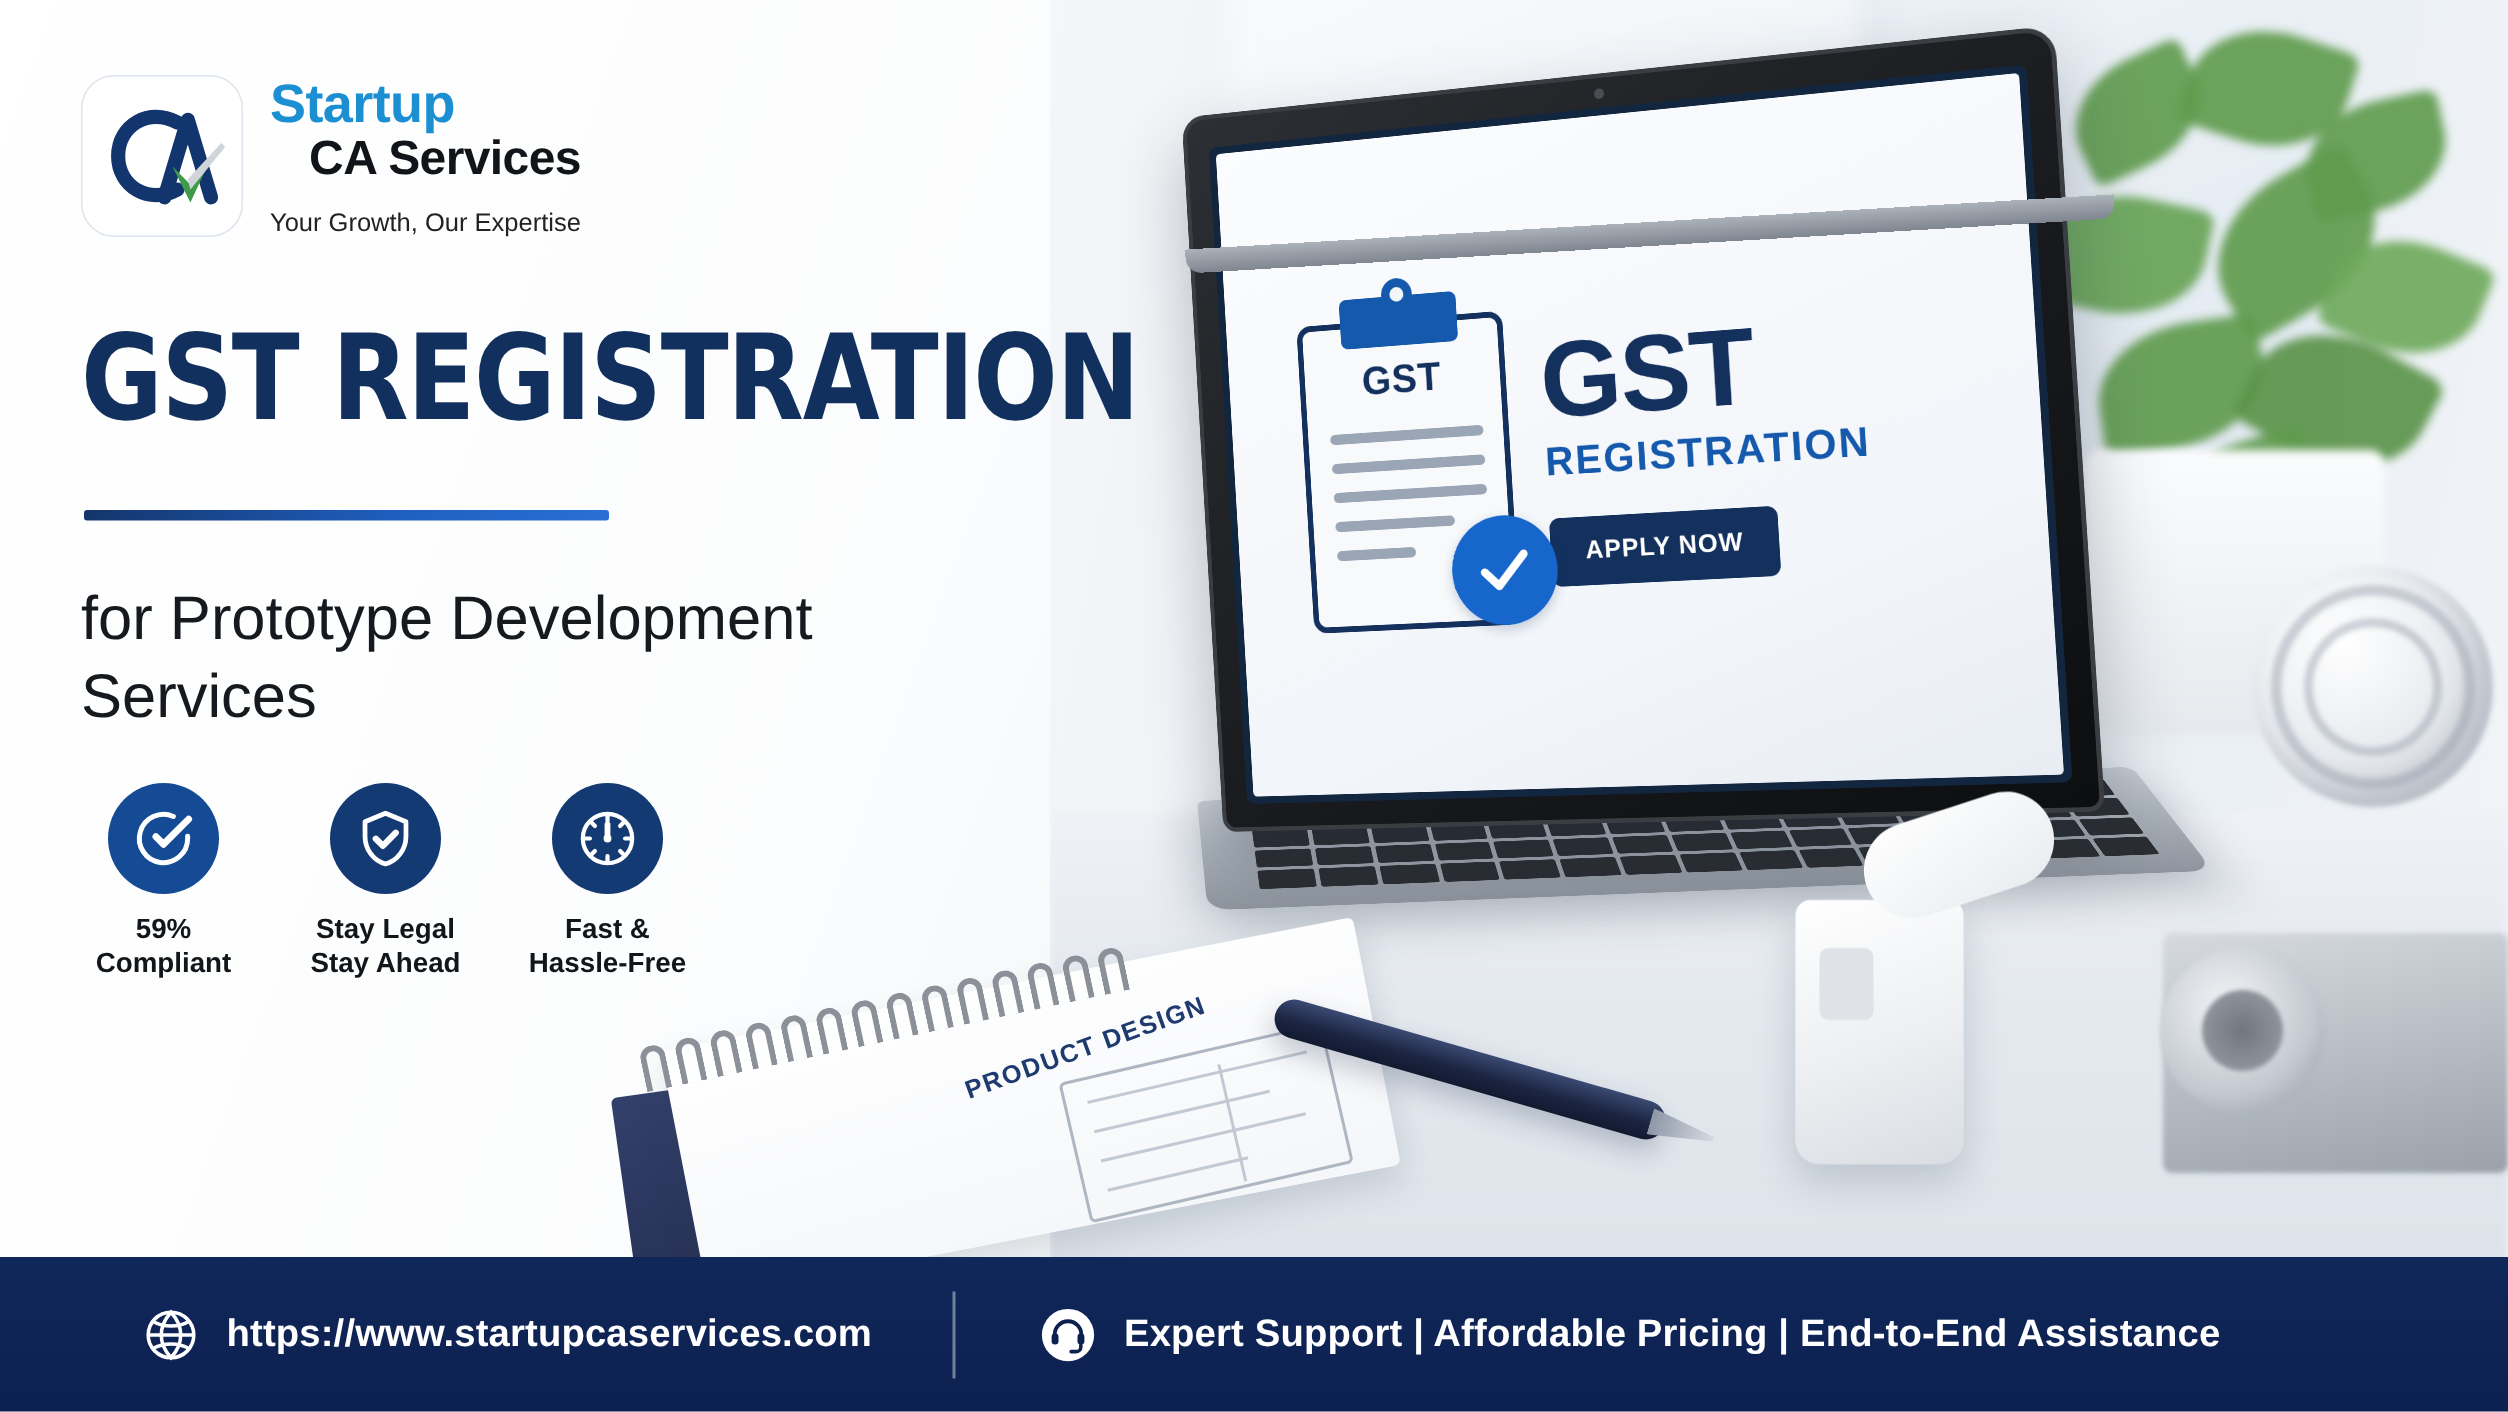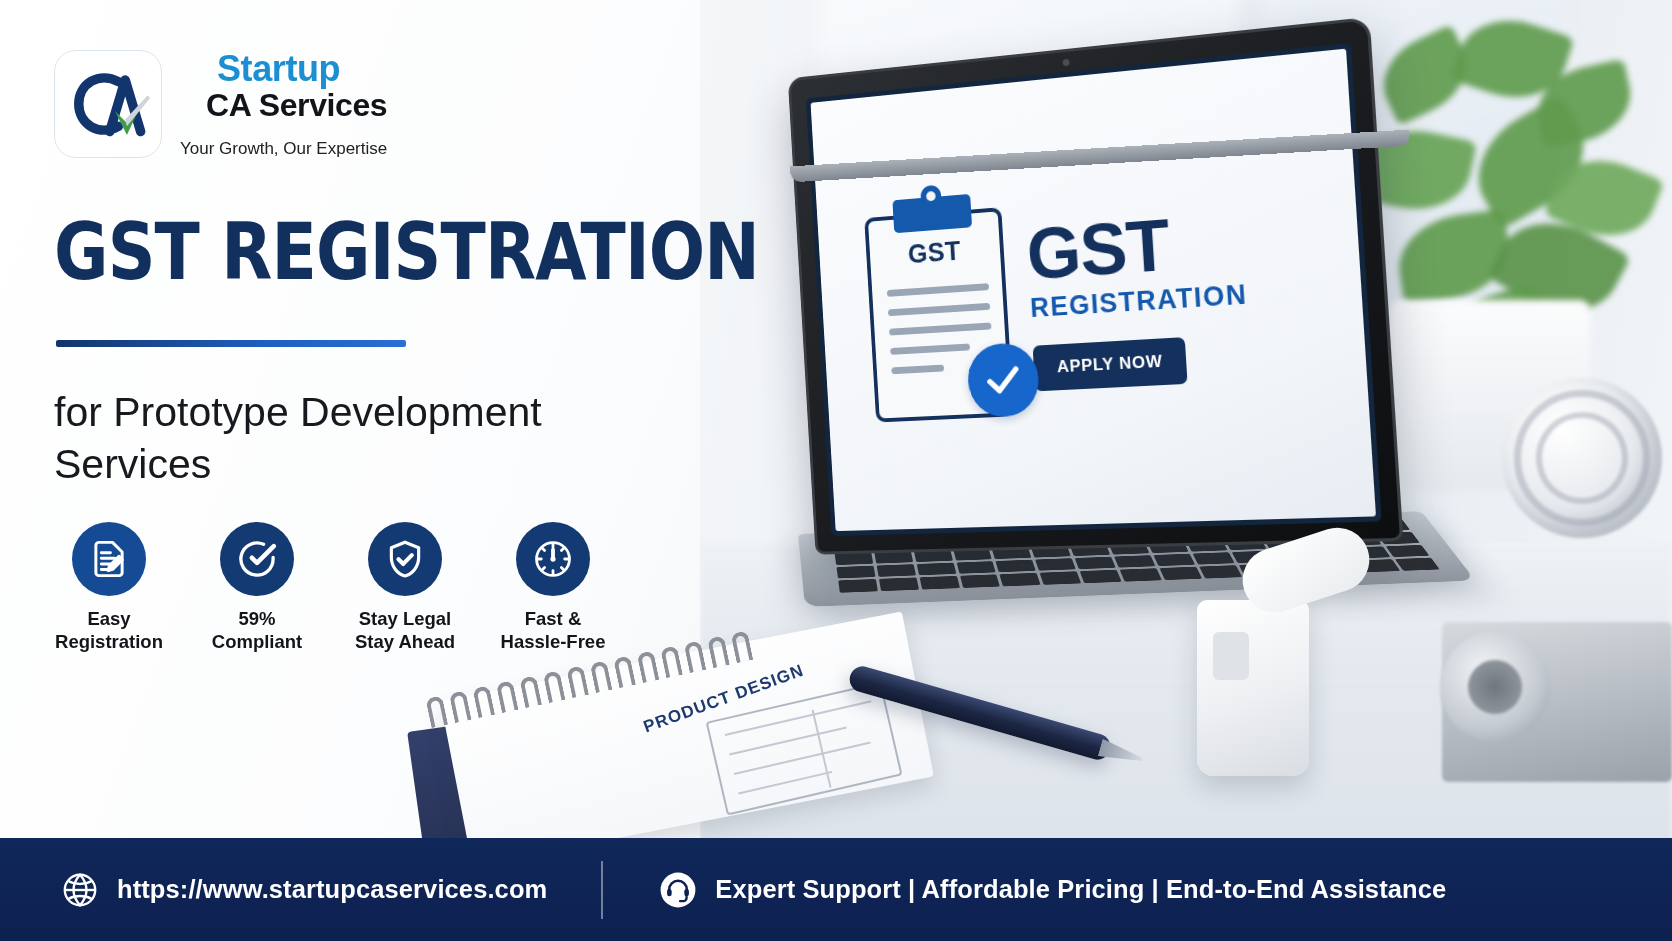--- a/index.html
+++ b/index.html
@@ -259,21 +259,21 @@
     display: flex; align-items: center; gap: 18px;
   }
   .logo-mark {
     width: 108px; height: 108px; border-radius: 22px;
     background: #ffffff; border: 1px solid #dbe3ec;
     display:flex; align-items:center; justify-content:center;
     position: relative;
   }
   .logo-mark svg { width: 86px; height: 86px; }
   .logo-text .l1 {
-    font-size: 36px; font-weight: 700; color: #1b8fd1; line-height: 1.05; letter-spacing: -.4px; margin-left: 37px;
+    font-size: 36px; font-weight: 700; color: #1b8fd1; line-height: 1.05; letter-spacing: -.4px;
   }
   .logo-text .l2 {
     font-size: 32px; font-weight: 700; color: #111418; line-height: 1.1; letter-spacing: -.4px; text-align: right;
   }
   .logo-text .l3 {
     font-size: 17px; font-weight: 400; color: #222; margin-top: 16px;
   }
 
   .headline {
     position: absolute; left: 54px; top: 215px;
@@ -311,21 +311,21 @@
     font-size: 18.5px; font-weight: 700; color: #12161b; line-height: 1.22;
     white-space: pre-line;
   }
 
   
   .footer {
     position: absolute; left: 0; bottom: 0; width: 1672px; height: 103px;
     background: linear-gradient(180deg,#10275a 0%, #0d2150 100%);
     display: flex; align-items: center;
   }
-  .f-left { display:flex; align-items:center; gap: 18px; padding-left: 61px; }
+  .f-left { display:flex; align-items:center; gap: 18px; padding-left: 95px; }
   .f-divider { width: 2px; height: 58px; background: rgba(255,255,255,.42); margin: 0 56px 0 54px; }
   .f-right { display:flex; align-items:center; gap: 18px; }
   .f-ico svg { width: 38px; height: 38px; display:block; }
   .f-text { color: #ffffff; font-size: 25.5px; font-weight: 700; letter-spacing: .1px; }
 </style>
 </head>
 <body>
 
 <div class="banner">
 
@@ -512,31 +512,20 @@
         <div class="l3">Your Growth, Our Expertise</div>
       </div>
     </div>
 
     <div class="headline">GST REGISTRATION</div>
     <div class="rule"></div>
     <div class="subhead">for Prototype Development Services</div>
 
     <div class="features">
 
-      <div class="feature">
-        <div class="f-icon">
-          <svg viewBox="0 0 24 24" fill="none" stroke="#ffffff" stroke-width="1.7" stroke-linecap="round" stroke-linejoin="round">
-            <path d="M14 2.5H6.2A1.7 1.7 0 0 0 4.5 4.2v15.6A1.7 1.7 0 0 0 6.2 21.5h11.6a1.7 1.7 0 0 0 1.7-1.7V8z"></path>
-            <path d="M7.6 8.4h5.2M7.6 11.6h7.6M7.6 14.8h5.6M7.6 18h3.4"></path>
-            <path d="M19.6 12.4 14.1 17.9l-2.6.7.7-2.6 5.5-5.5z" fill="#ffffff" stroke="#ffffff"></path>
-          </svg>
-        </div>
-        <div class="f-label">Easy
-Registration</div>
-      </div>
 
       <div class="feature">
         <div class="f-icon">
           <svg viewBox="0 0 24 24" fill="none" stroke="#ffffff" stroke-width="1.9" stroke-linecap="round" stroke-linejoin="round">
             <path d="M21.2 11.1V12a9.2 9.2 0 1 1-5.45-8.4"></path>
             <path d="M21.6 4.6 12 14.2l-2.9-2.9" stroke-width="2.6"></path>
           </svg>
         </div>
         <div class="f-label">59%
 Compliant</div>

